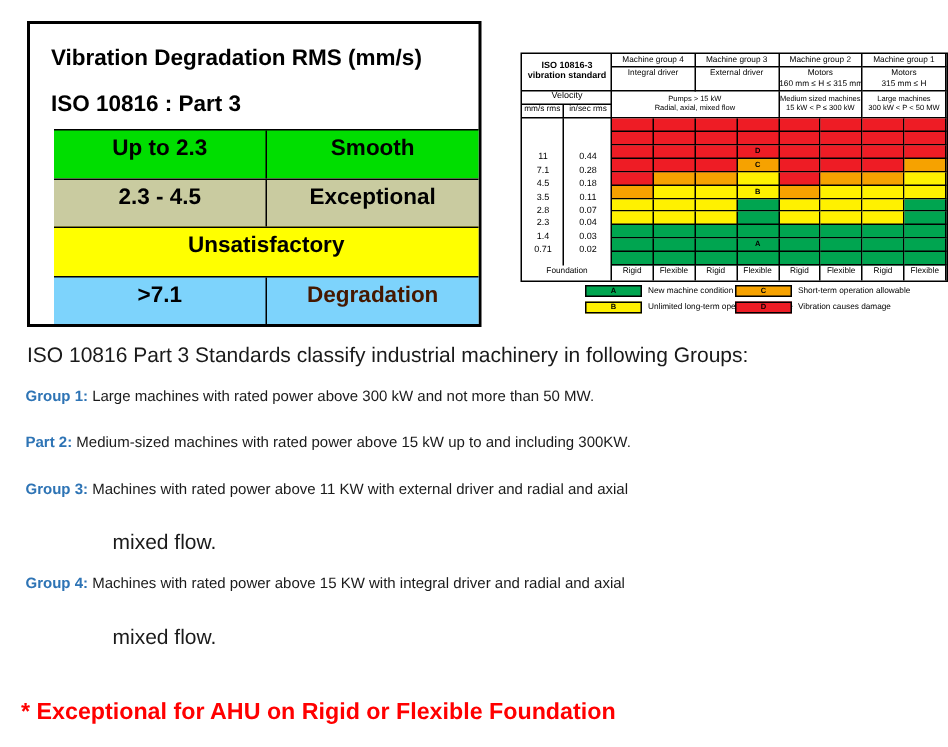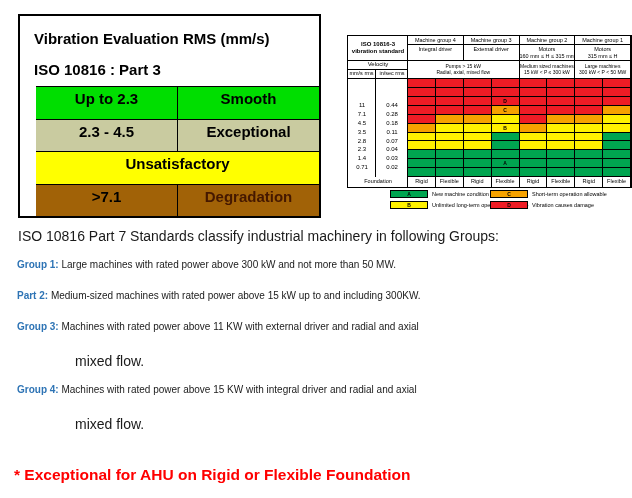--- a/index.html
+++ b/index.html
@@ -69,36 +69,36 @@
   .g-cont { position:absolute; left:75px; font-size:14px; color:#1a1a1a; white-space:nowrap; }
   .footnote { left:14px; top:466px; font-size:15.5px; font-weight:bold; color:#ff0000; white-space:nowrap; }
 </style>
 </head>
 <body>
 
 <div id="page">
 
   <div id="eval-table" class="abs">
     <div id="eval-header">
-      <div class="t1">Vibration Evaluation RMS (mm/s)</div>
+      <div class="t1">Vibration Degradation RMS (mm/s)</div>
       <div class="t2">ISO 10816 : Part 3</div>
     </div>
     <div id="eval-rows">
         <div class="ev-row" style="background: rgb(0, 222, 0);">
           <div class="ev-cell ev-range" style="color: rgb(0, 0, 0);">Up to 2.3</div>
           <div class="ev-cell" style="color: rgb(0, 0, 0);">Smooth</div>
         </div>
         <div class="ev-row" style="background: rgb(201, 203, 160);">
           <div class="ev-cell ev-range" style="color: rgb(0, 0, 0);">2.3 - 4.5</div>
           <div class="ev-cell" style="color: rgb(0, 0, 0);">Exceptional</div>
         </div>
         <div class="ev-row" style="background: rgb(255, 255, 0);">
           <div class="ev-cell" style="color: rgb(0, 0, 0);">Unsatisfactory</div>
         </div>
-        <div class="ev-row" style="background: #a16207;">
+        <div class="ev-row" style="background: #7dd3fc;">
           <div class="ev-cell ev-range" style="color: rgb(0, 0, 0);">&gt;7.1</div>
           <div class="ev-cell" style="color: rgb(69, 24, 0);">Degradation</div>
         </div>
       </div>
   </div>
 
   <div id="chart" class="abs">
     <div class="ch-box" id="iso-box">
       <div>ISO 10816-3</div>
       <div>vibration standard</div>
@@ -319,21 +319,21 @@
           <span class="lg-swatch" style="background: rgb(246, 162, 0);">C</span>
           <span class="lg-text">Short-term operation allowable</span>
         </div>
         <div class="lg-item">
           <span class="lg-swatch" style="background: rgb(238, 28, 37);">D</span>
           <span class="lg-text">Vibration causes damage</span>
         </div>
       </div>
   </div>
 
-  <div class="abs intro">ISO 10816 Part 7 Standards classify industrial machinery in following Groups:</div>
+  <div class="abs intro">ISO 10816 Part 3 Standards classify industrial machinery in following Groups:</div>
   <div id="desc-groups">
       <div class="g-line" style="top: 259px;"><span class="g-label">Group 1:</span><span class="g-text"> Large machines with rated power above 300 kW and not more than 50 MW.</span></div>
       <div class="g-line" style="top: 290px;"><span class="g-label">Part 2:</span><span class="g-text"> Medium-sized machines with rated power above 15 kW up to and including 300KW.</span></div>
       <div class="g-line" style="top: 321px;"><span class="g-label">Group 3:</span><span class="g-text"> Machines with rated power above 11 KW with external driver and radial and axial</span></div>
       <div class="g-cont" style="top: 353px;">mixed flow.</div>
       <div class="g-line" style="top: 384px;"><span class="g-label">Group 4:</span><span class="g-text"> Machines with rated power above 15 KW with integral driver and radial and axial</span></div>
       <div class="g-cont" style="top: 416px;">mixed flow.</div>
     </div>
   <div class="abs footnote">* Exceptional for AHU on Rigid or Flexible Foundation</div>
 

